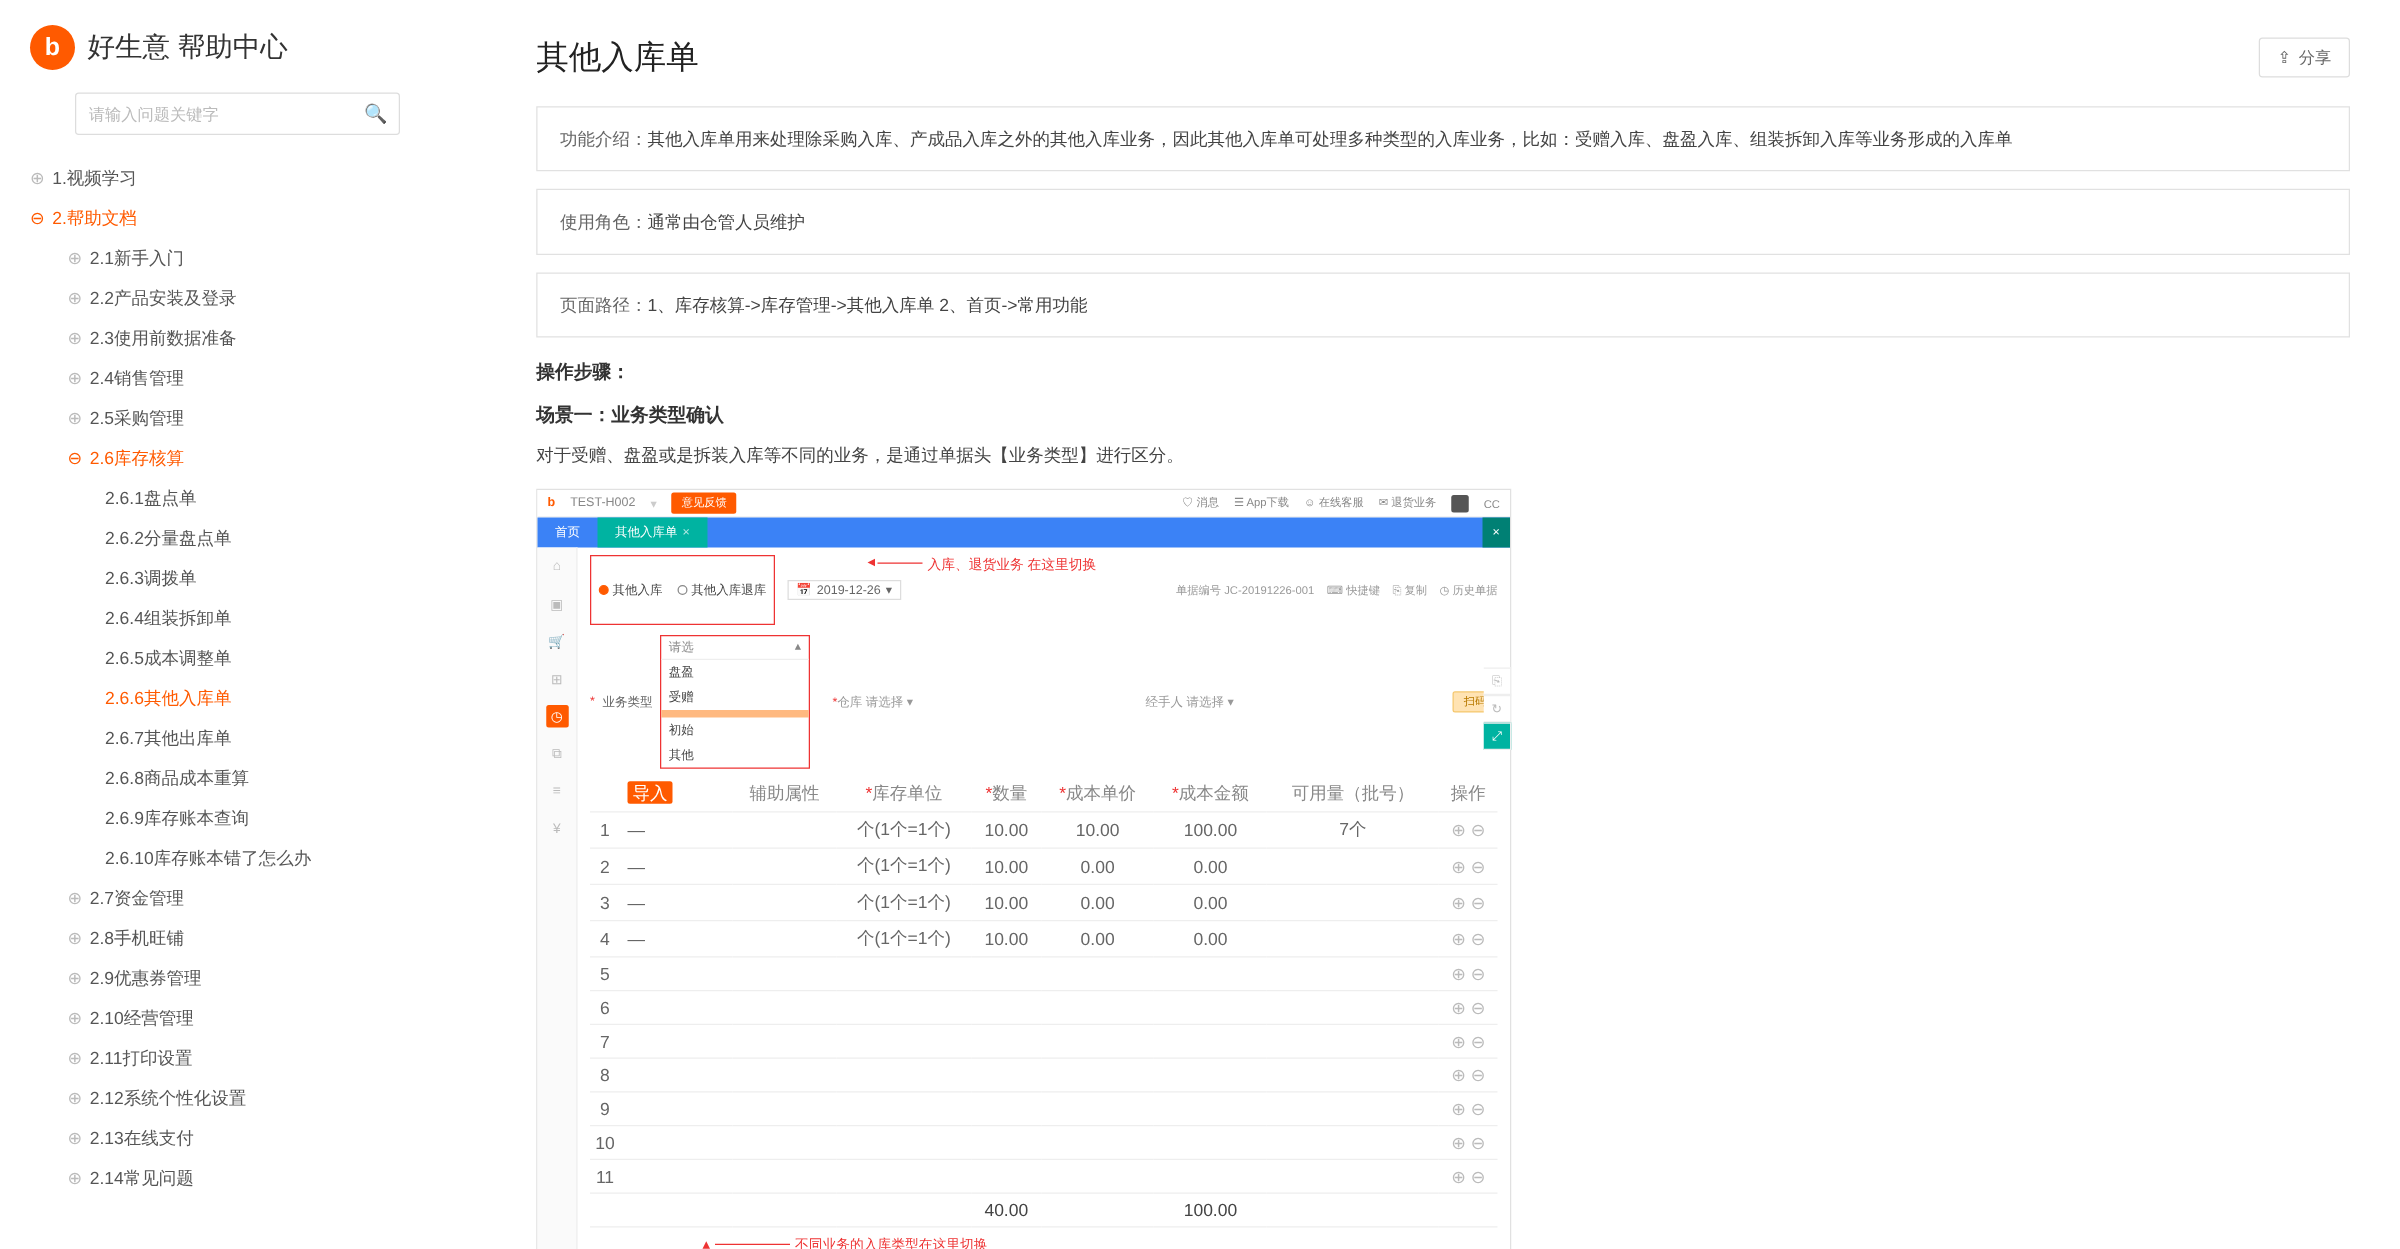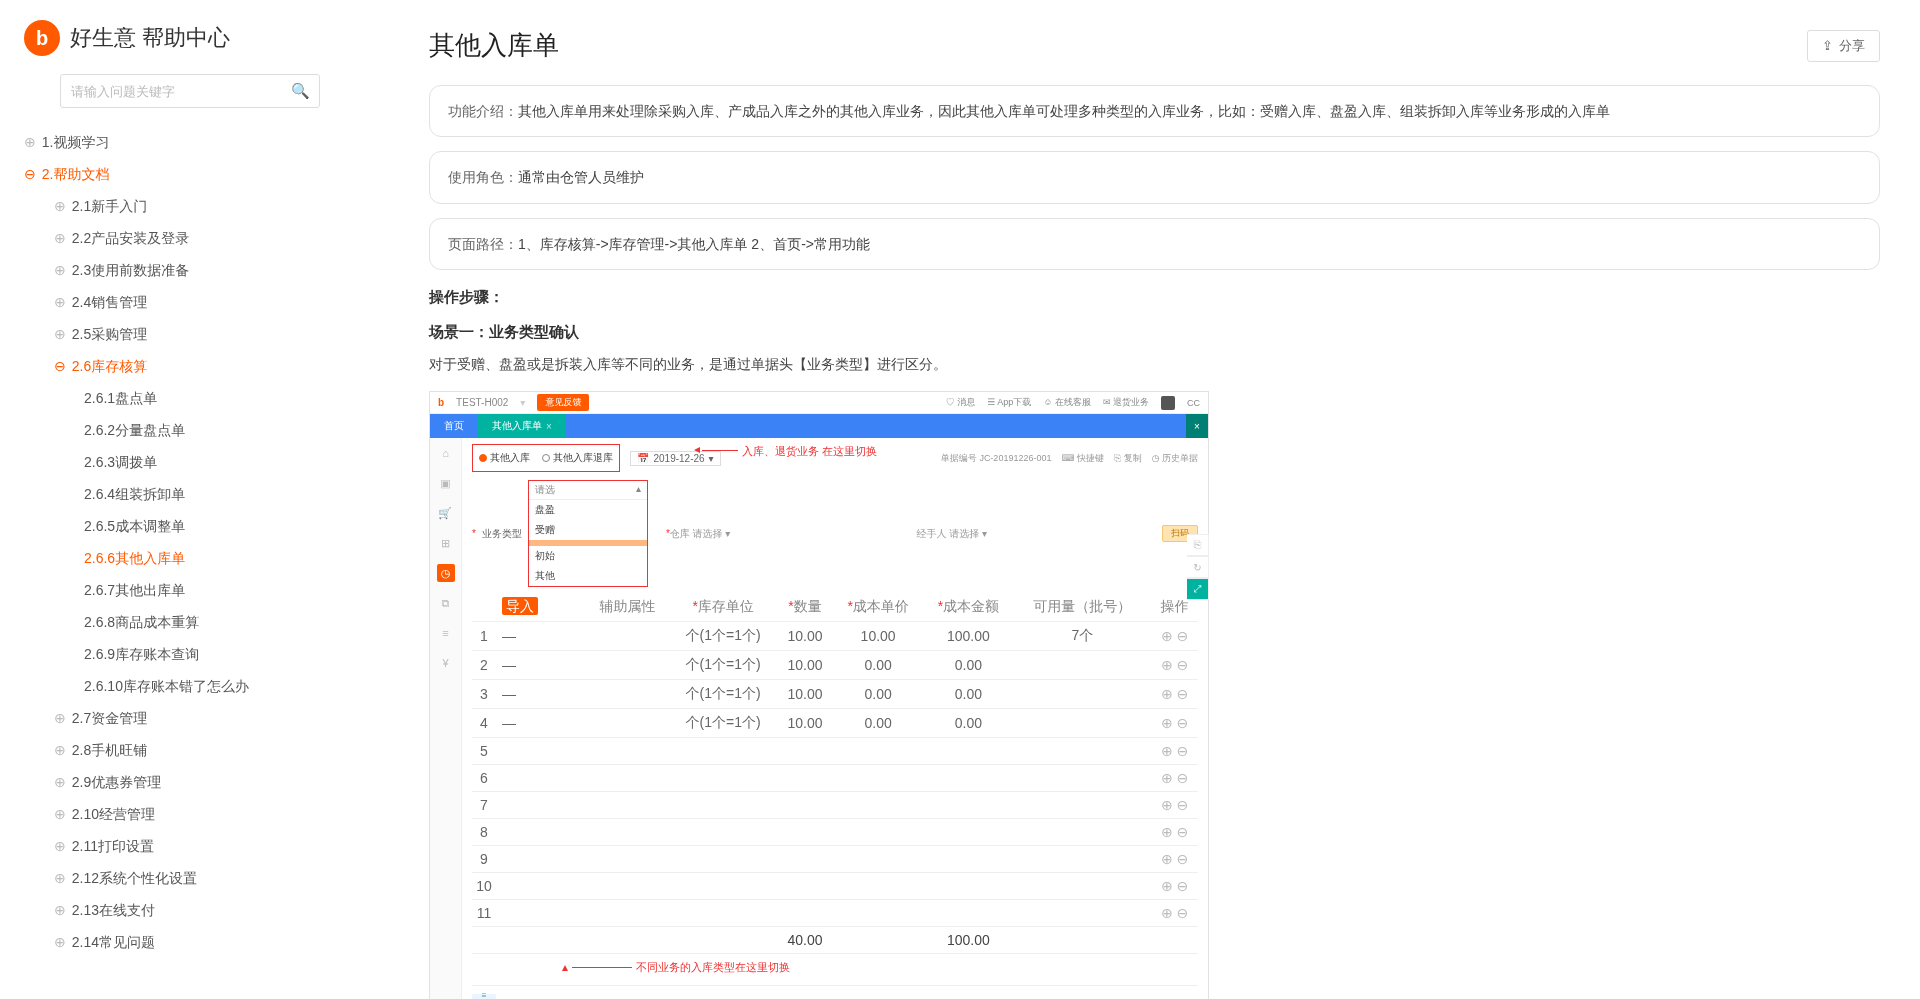--- a/index.html
+++ b/index.html
@@ -19,21 +19,21 @@
 .nav li .minus { color:#ff5a00; font-size:14px; }
 .nav .lvl1 { padding-left:4px; }
 .nav .lvl2 { padding-left:34px; }
 .nav .lvl3 { padding-left:64px; }
 .nav .active { color:#ff5a00; }
 .nav .active .plus,.nav .active .minus{ color:#ff5a00; }
 .main { flex:1; padding:28px 40px 40px 120px; }
 .title-row { display:flex; justify-content:space-between; align-items:center; margin-bottom:22px;}
 .page-title { font-size:26px; font-weight:500; color:#222; }
 .share-btn { border:1px solid #ddd; background:#fff; padding:6px 14px; border-radius:3px; font-size:13px; color:#666; cursor:pointer; display:flex; align-items:center; gap:6px; }
-.info-box { border:1px solid #e1e1e1; border-radius:12px; padding:14px 18px; margin-bottom:14px; font-size:14px; color:#444; line-height:1.6; }
+.info-box { border:1px solid #e1e1e1; border-radius:0; padding:14px 18px; margin-bottom:14px; font-size:14px; color:#444; line-height:1.6; }
 .info-box .label{ color:#666; }
 .section { margin-top:18px; }
 .section h4 { font-size:15px; font-weight:600; margin:16px 0 10px; color:#333; }
 .section p { font-size:14px; color:#444; line-height:1.8; margin-bottom:10px; }
 .shot { border:1px solid #e1e1e1; width:780px; background:#fff; margin:14px 0 26px; font-size:10px; color:#666; }
 .shot-top { display:flex; align-items:center; height:22px; background:#fff; border-bottom:1px solid #eee; padding:0 8px; gap:12px; }
 .shot-top .brand{color:#ff5a00;font-weight:bold;}
 .shot-top .acct{color:#888;}
 .shot-top .spacer{flex:1;}
 .shot-top .orange-btn{background:#ff5a00;color:#fff;padding:2px 8px;border-radius:2px;font-size:9px;}
@@ -42,21 +42,21 @@
 .shot-tabs .tab{ padding:0 14px; height:100%; display:flex; align-items:center; gap:4px;}
 .shot-tabs .tab.active{ background:#00b3a1; }
 .shot-tabs .tab .x{opacity:.7;}
 .shot-tabs .close-all{ margin-left:auto; background:#008074; width:22px; height:100%; display:flex; align-items:center; justify-content:center;}
 .shot-body { display:flex; }
 .shot-leftnav{ width:32px; background:#fafafa; border-right:1px solid #eee; display:flex; flex-direction:column; align-items:center; padding-top:6px; gap:12px;}
 .shot-leftnav .lico{ width:18px; height:18px; display:flex; align-items:center; justify-content:center; color:#bbb; font-size:11px;}
 .shot-leftnav .lico.sel{ background:#ff5a00; color:#fff; border-radius:2px;}
 .shot-content{ flex:1; padding:6px 10px 10px; position:relative;}
 .shot-row{ display:flex; align-items:center; gap:10px; position:relative;}
-.radio-group{ border:1.5px solid #e33; padding:6px 6px; display:flex; gap:12px; }
+.radio-group{ border:1.5px solid #e33; padding:20px 6px; display:flex; gap:12px; }
 .radio-group label{ display:flex; gap:3px; align-items:center; color:#444;}
 .radio-dot{width:8px;height:8px;border:1px solid #888;border-radius:50%;display:inline-block;}
 .radio-dot.on{background:#ff5a00;border-color:#ff5a00;}
 .date-box{ border:1px solid #ddd; padding:1px 6px; display:flex; align-items:center; gap:4px; color:#666;}
 .arrow-red{ position:absolute; color:#e33; font-size:11px; display:flex; align-items:center; gap:2px;}
 .arrow-red .line{ display:inline-block; height:1px; background:#e33;}
 .arrow-red .head{ display:inline-block; width:0;height:0;border-top:3px solid transparent;border-bottom:3px solid transparent;border-right:6px solid #e33;}
 .red-note{ color:#e33; font-size:11px;}
 .shot-meta{ margin-left:auto; display:flex; gap:10px; align-items:center; }
 .shot-meta .m-item{ color:#999; font-size:9px;}

